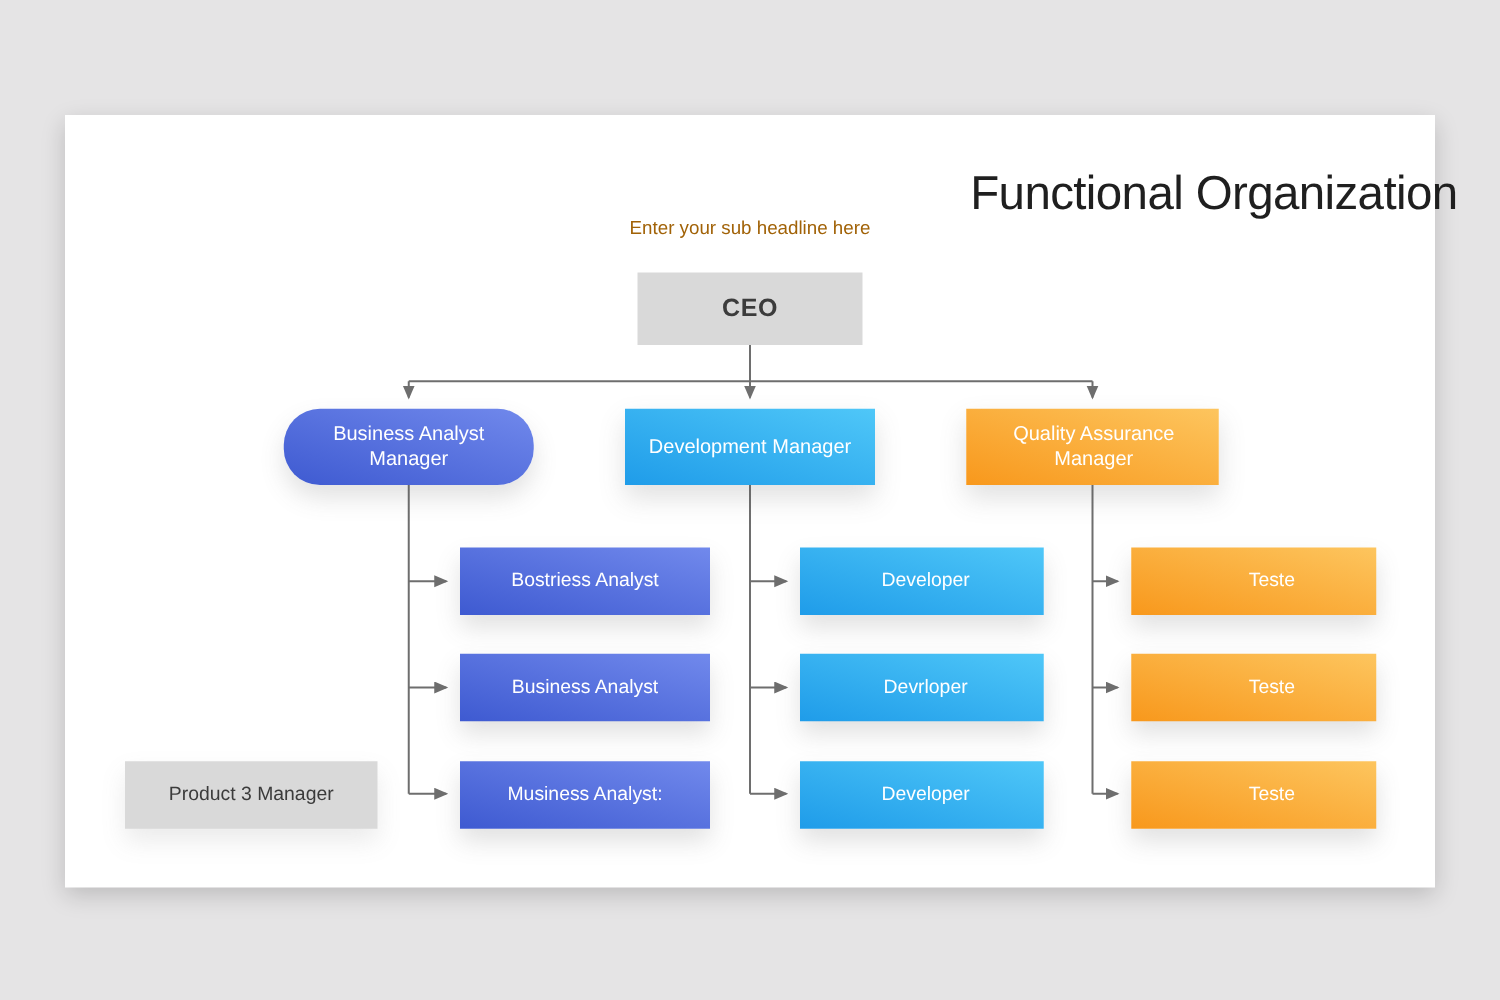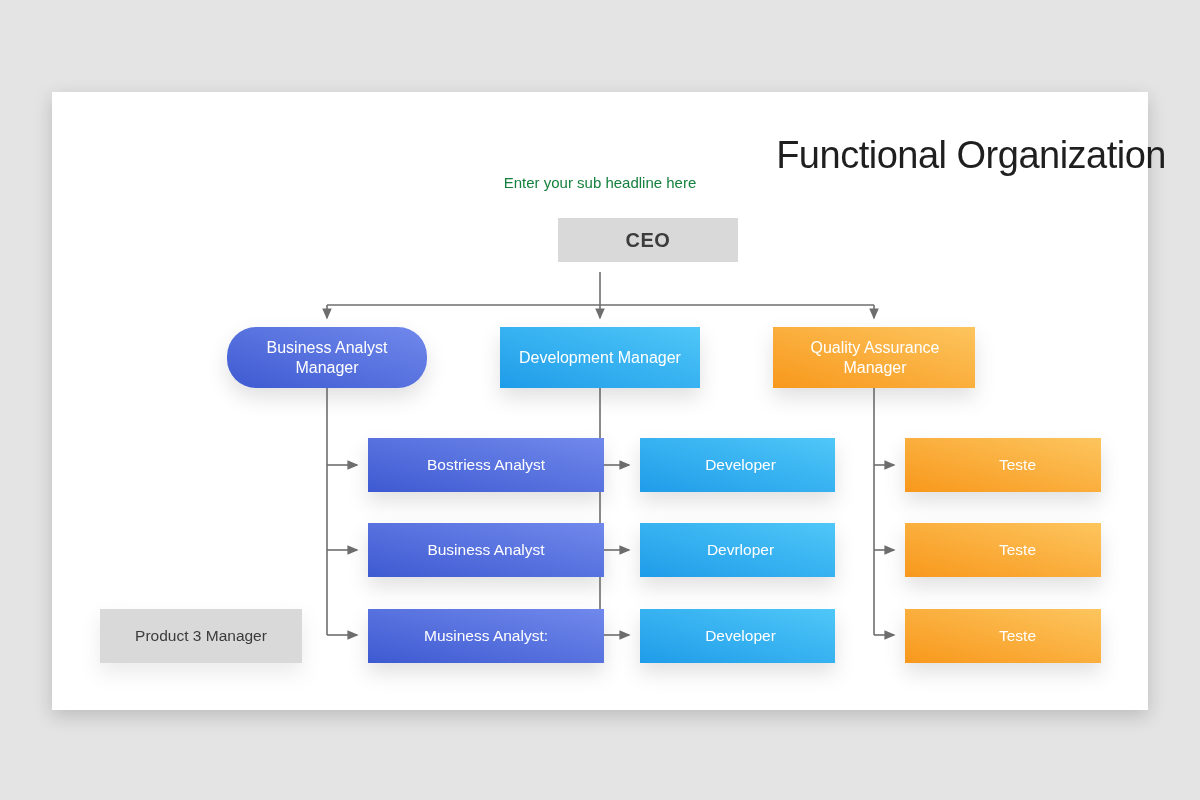--- a/index.html
+++ b/index.html
@@ -18,37 +18,37 @@
   }
   .title{
     position:absolute;top:24px;left:0;width:100%;
     margin:18px;text-align:right;
     font-size:38px;font-weight:400;letter-spacing:-0.5px;
     color:#1f1f1f;
   }
   .subtitle{
     position:absolute;top:82px;left:0;width:100%;
     margin:0;text-align:center;
-    font-size:15px;font-weight:400;color:#15803d;
+    font-size:15px;font-weight:400;color:#a16207;
   }
   .connectors{
     position:absolute;left:0;top:0;
     pointer-events:none;
   }
   .box{
     position:absolute;
     display:flex;align-items:center;justify-content:center;
     text-align:center;
     box-sizing:border-box;
     padding:0 14px;
   }
   .ceo{
-    left:458px;top:126px;width:180px;height:44px;
+    left:458px;top:126px;width:180px;height:58px;
     background:#d9d9d9;color:#3c3c3c;
-    font-size:20px;font-weight:700;letter-spacing:0.5px;margin-left:48px;
+    font-size:20px;font-weight:700;letter-spacing:0.5px;
   }
   .manager{
     top:235px;height:61px;
     color:#ffffff;font-size:16px;font-weight:500;line-height:1.25;
     box-shadow:0 10px 20px rgba(90,90,90,0.18);
   }
   .m0{left:175px;width:200px;}
   .m1{left:448px;width:200px;}
   .m2{left:721px;width:202px;padding-left:16px;}
   .node{
@@ -57,21 +57,21 @@
     box-shadow:0 10px 20px rgba(90,90,90,0.18);
   }
   .product{
     height:54px;
     background:#d9d9d9;color:#3b3b3b;
     font-size:15.5px;font-weight:400;
     box-shadow:0 10px 20px rgba(120,120,120,0.15);
   }
   .r0{top:346px;} .r1{top:431px;} .r2{top:517px;}
   .c-gray{left:48px;width:202px;}
-  .c-blue{left:316px;width:236px;text-align:right;}
+  .c-blue{left:316px;width:200px;text-align:right;}
   .c-lblue{left:588px;width:195px;padding-left:20px;}
   .c-orange{left:853px;width:196px;padding-left:43px;}
 </style>
 </head>
 <body>
 
 <div class="stage">
   <div class="card">
 
     <h1 class="title">Functional Organization</h1>

